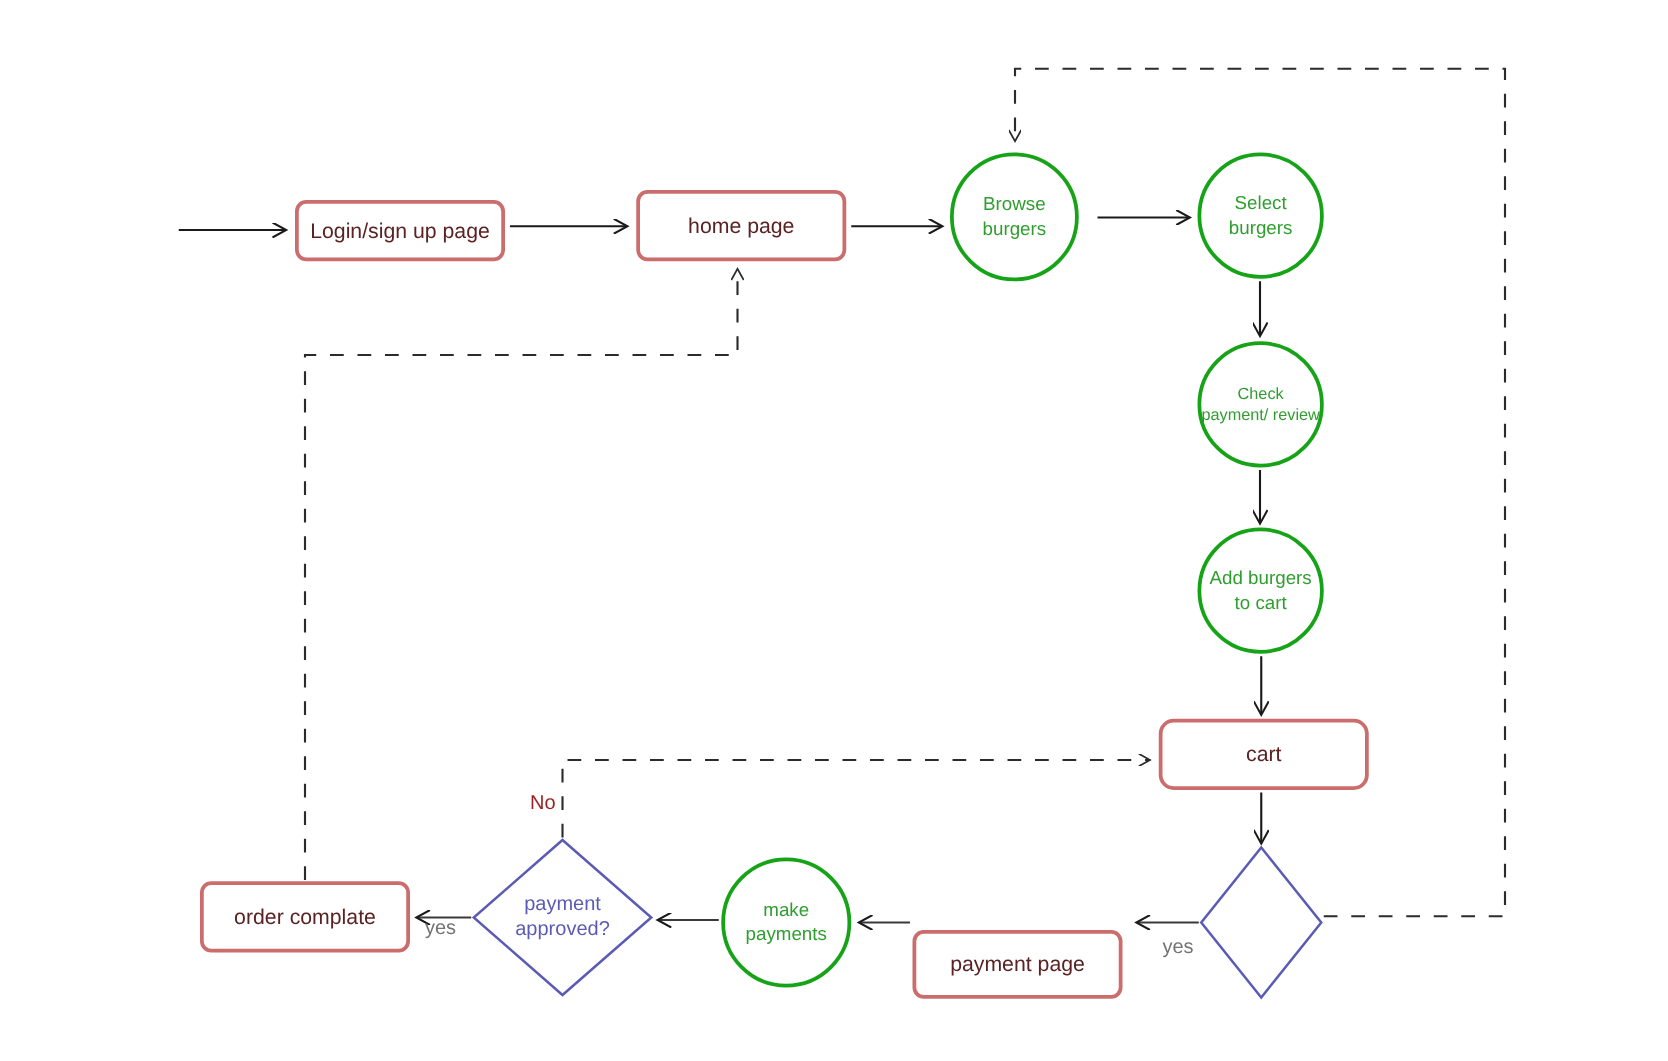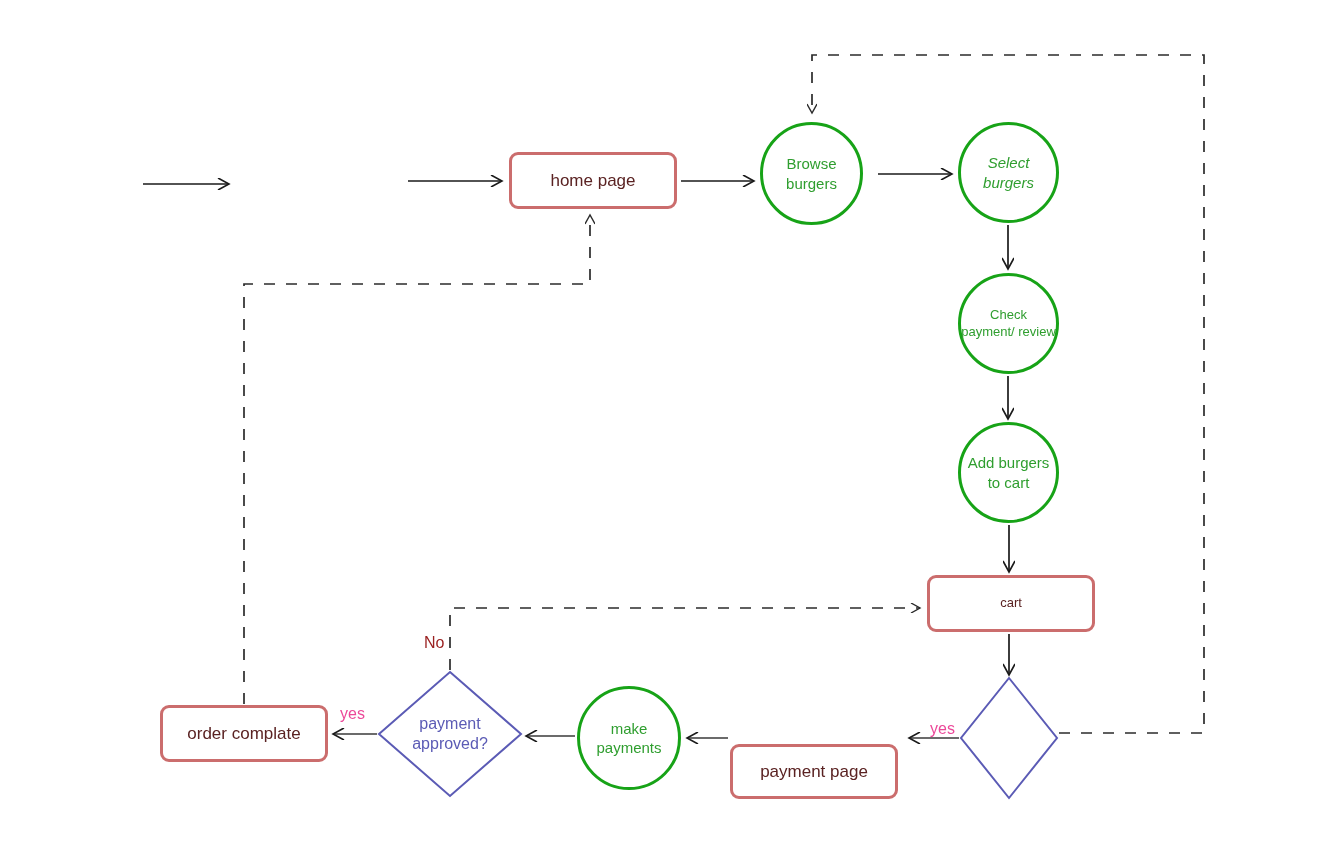--- a/index.html
+++ b/index.html
@@ -49,21 +49,21 @@
     color: #5b5bb5;
     background: transparent;
     z-index: 2;
   }
   .edge-label {
     position: absolute;
     font-size: 16px;
     background: transparent;
     z-index: 3;
   }
-  .edge-label.yes { color: #ec4899; }
+  .edge-label.yes { color: #737373; margin-top: 29px; }
   .edge-label.no  { color: #9b2222; }
 </style>
 </head>
 <body>
 
 <div id="canvas">
 
   <svg id="edges" viewBox="0 0 1334 849" xmlns="http://www.w3.org/2000/svg">
     <defs>
       <marker id="arw" markerWidth="14" markerHeight="12" refX="11" refY="6" orient="auto" markerUnits="userSpaceOnUse">
@@ -102,46 +102,49 @@
     <line x1="377" y1="734" x2="334" y2="734" stroke="#3a3a3a" stroke-width="1.7" marker-end="url(#arw)"></line>
 
     <path d="M450,670 L450,608 L920,608" fill="none" stroke="#2b2b2b" stroke-width="1.7" stroke-dasharray="11 11" marker-end="url(#arwd)"></path>
 
     <path d="M1059,733 L1204,733 L1204,55 L812,55 L812,113" fill="none" stroke="#2b2b2b" stroke-width="1.7" stroke-dasharray="11 11" marker-end="url(#arwd)"></path>
 
     <path d="M244,704 L244,284 L590,284 L590,215" fill="none" stroke="#2b2b2b" stroke-width="1.7" stroke-dasharray="11 11" marker-end="url(#arwd)"></path>
   </svg>
 
 
+  <div class="node box" style="left:236px; top:160px; width:168px; height:49px; font-size:17px;">
+    <span>Login/sign up page</span>
+  </div>
 
   <div class="node box" style="left:509px; top:152px; width:168px; height:57px; font-size:17px;">
     <span>home page</span>
   </div>
 
   <div class="node circle" style="left:760px; top:122px; width:103px; height:103px; font-size:15px;">
     <span>Browse
 burgers</span>
   </div>
 
-  <div class="node circle" style="left:958px; top:122px; width:101px; height:101px; font-size:15px;font-style:italic;">
+  <div class="node circle" style="left:958px; top:122px; width:101px; height:101px; font-size:15px;">
     <span>Select
 burgers</span>
   </div>
 
   <div class="node circle" style="left:958px; top:273px; width:101px; height:101px; font-size:13px;">
     <span>Check
 payment/ review</span>
   </div>
 
   <div class="node circle" style="left:958px; top:422px; width:101px; height:101px; font-size:15px;">
     <span>Add burgers
 to cart</span>
   </div>
 
-  <div class="node box" style="left:927px; top:575px; width:168px; height:57px; font-size:13px;">
+  <div class="node box" style="left:927px; top:575px; width:168px; height:57px; font-size:17px;border-radius:12px;">
     <span>cart</span>
   </div>
 
 
   <div class="node box" style="left:730px; top:712px; width:168px; height:55px; font-size:17px;margin-top:32px;">
     <span>payment page</span>
   </div>
 
   <div class="node circle" style="left:577px; top:686px; width:104px; height:104px; font-size:15px;">
     <span>make

